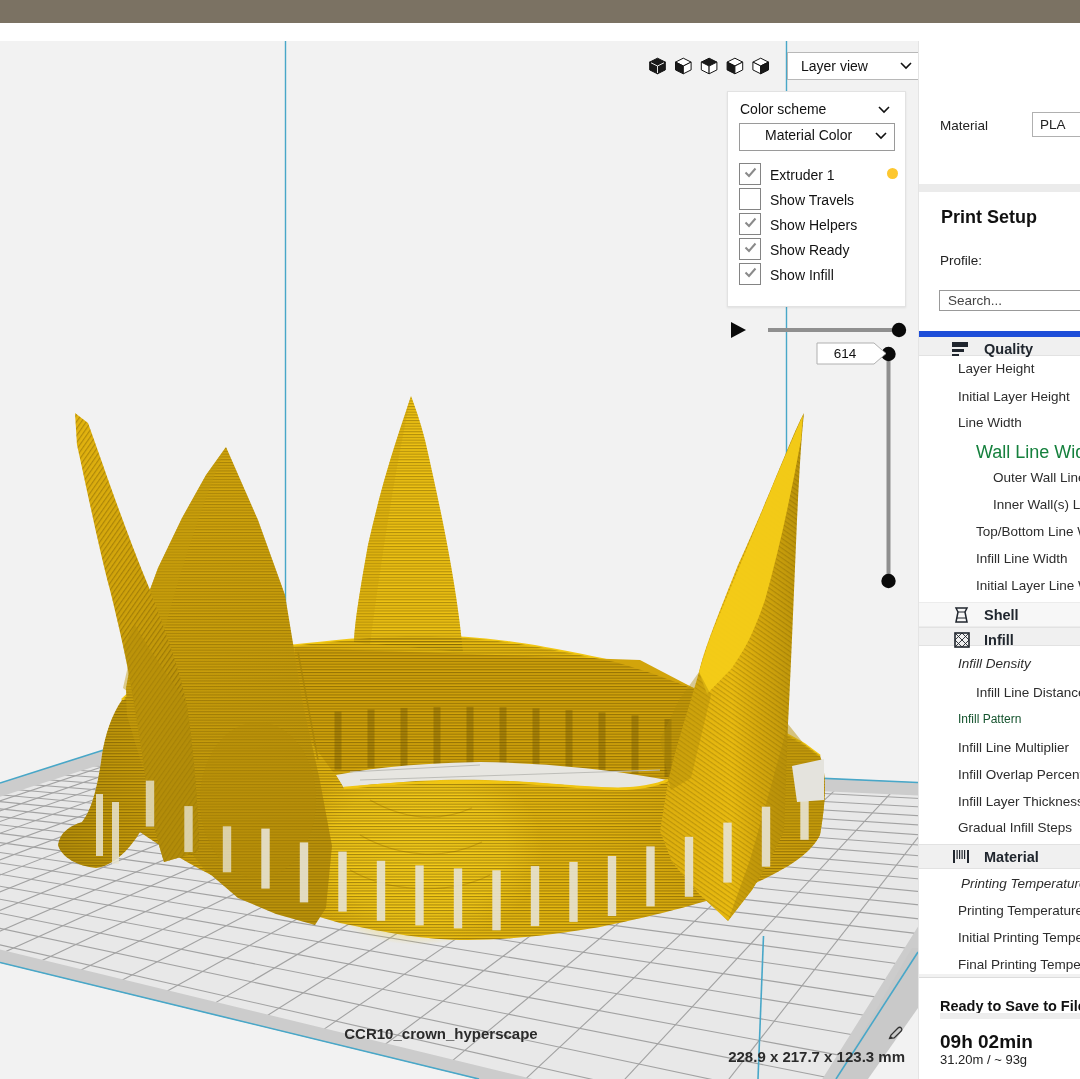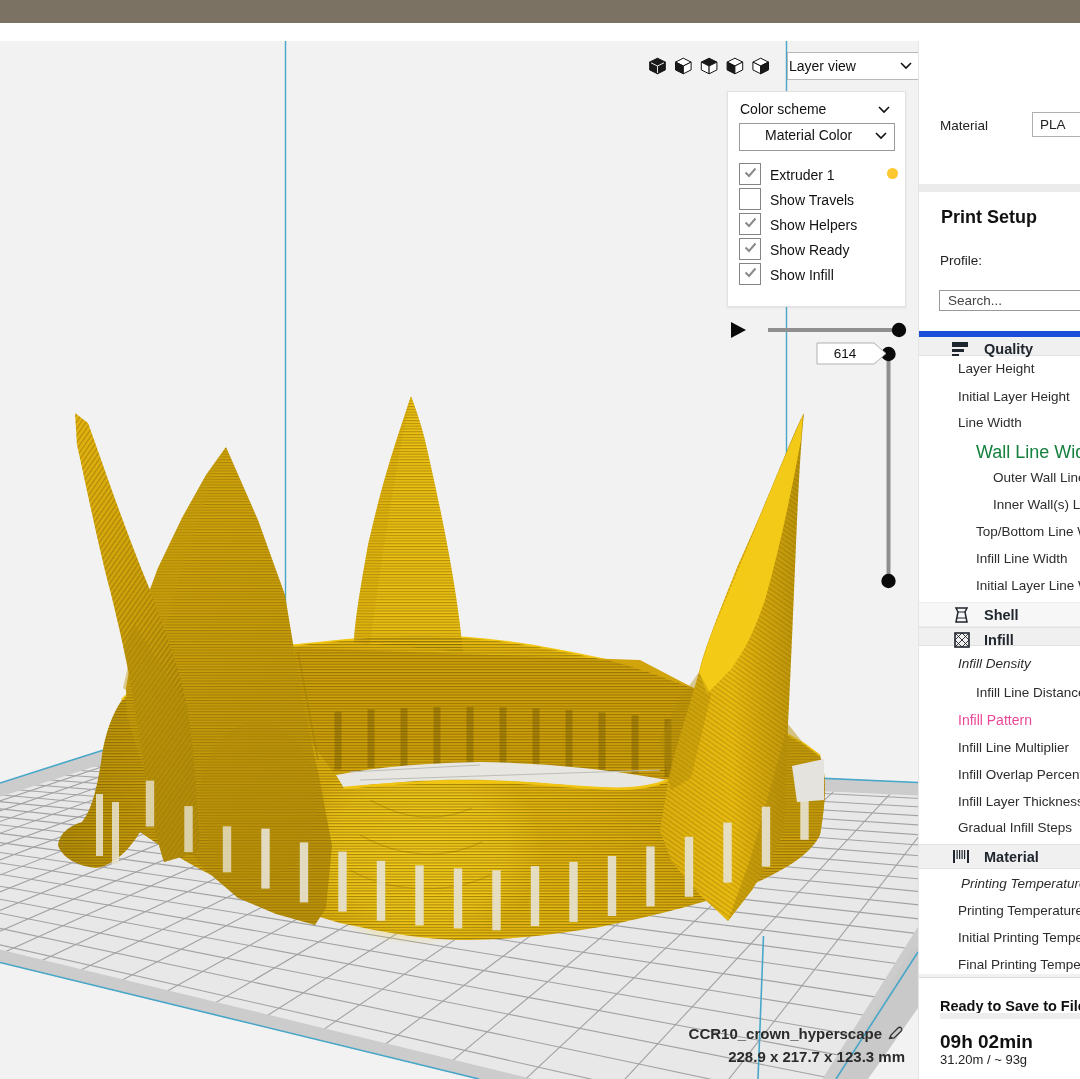--- a/index.html
+++ b/index.html
@@ -201,21 +201,21 @@
 <line x1="888.5" y1="354" x2="888.5" y2="581" stroke="#8f8f8f" stroke-width="4"></line>
 <circle cx="888.5" cy="354" r="7.2" fill="#0a0a0a"></circle>
 <circle cx="888.5" cy="581" r="7.2" fill="#0a0a0a"></circle>
 <path d="M 817 343 L 874 343 L 886 353.5 L 874 364 L 817 364 Z" fill="#ffffff" stroke="#b0b0b0" stroke-width="1"></path>
 <text x="845" y="358" font-family="Liberation Sans, sans-serif" font-size="13.5" fill="#111" text-anchor="middle">614</text>
 <g transform="translate(888,1026)">
         <path d="M 1.5 12.5 L 3 9 L 10 2 C 11 1 12.5 1 13.2 2 C 14 2.8 14 4.2 13.2 5 L 6.2 12 L 1.5 12.5 Z" fill="none" stroke="#333" stroke-width="1.3"></path>
         <path d="M 1.5 12.5 L 4.6 11.7 L 2.5 9.7 Z" fill="#333"></path>
       </g>
     </svg>
-<div class="abs" style="left:787px;top:52px;width:134px;height:28px;background:#fff;border:1px solid #b8b8b8;font-size:14px;color:#111;line-height:26px;padding-left:1px">Layer view<svg style="position:absolute;right:8px;top:9px" width="12" height="8">
+<div class="abs" style="left:787px;top:52px;width:134px;height:28px;background:#fff;border:1px solid #b8b8b8;font-size:14px;color:#111;line-height:26px;padding-left:13px">Layer view<svg style="position:absolute;right:8px;top:9px" width="12" height="8">
         <path d="M1 1 L6 6 L11 1" stroke="#111" stroke-width="1.6" fill="none"></path>
       </svg></div>
 <div class="abs" style="left:727px;top:91px;width:179px;height:216px;background:#fff;border:1px solid #e2e2e2;box-shadow:0 1px 2px rgba(0,0,0,0.08)">
 <div class="abs" style="left:12px;top:9px;font-size:14px;color:#111">Color scheme</div>
 <svg class="abs" style="left:150px;top:14px" width="12" height="8">
         <path d="M1 1 L6 6 L11 1" stroke="#111" stroke-width="1.6" fill="none"></path>
       </svg>
 <div class="abs" style="left:11px;top:31px;width:156px;height:28px;border:1px solid #9a9a9a;font-size:14px;color:#111;line-height:22px;padding-left:25px">Material Color
 <svg style="position:absolute;right:7px;top:8px" width="12" height="8">
           <path d="M1 1 L6 6 L11 1" stroke="#111" stroke-width="1.6" fill="none"></path>
@@ -243,21 +243,21 @@
           </svg></div>
 <div class="abs" style="left:31px;top:4px;font-size:14px;color:#111">Show Ready</div>
       </div>
 <div class="abs" style="left:11px;top:171px;width:168px;height:23px">
 <div class="abs" style="left:0;top:0;width:22px;height:22px;border:1px solid #848484;background:#fff;text-align:center;line-height:18px"><svg width="13" height="11">
             <path d="M1.5 5.5 L5 9 L11.5 1.5" stroke="#8a8a8a" stroke-width="2" fill="none"></path>
           </svg></div>
 <div class="abs" style="left:31px;top:4px;font-size:14px;color:#111">Show Infill</div>
       </div>
 </div>
-<div class="abs" style="left:0;top:1025px;width:882px;text-align:right;font-size:15px;font-weight:bold;color:#2b2b2b">CCR10_crown_hyperscape</div>
+<div class="abs" style="left:0;top:1025px;width:882px;text-align:center;font-size:15px;font-weight:bold;color:#2b2b2b">CCR10_crown_hyperscape</div>
 <div class="abs" style="left:0;top:1048px;width:905px;text-align:right;font-size:15px;font-weight:bold;color:#2b2b2b">228.9 x 217.7 x 123.3 mm</div>
     <div class="abs" style="left:918px;top:41px;width:162px;height:1038px;background:#fff;border-left:1px solid #e4e4e4">
 <div class="abs" style="left:21px;top:77px;font-size:13.5px;color:#222">Material</div>
 <div class="abs" style="left:113px;top:71px;width:60px;height:25px;border:1px solid #b0b0b0;background:#fff;font-size:13.5px;color:#222;line-height:23px;padding-left:7px">PLA</div>
 <div class="abs" style="left:0;top:143px;width:162px;height:8px;background:#ebebeb"></div>
 <div class="abs" style="left:22px;top:166px;font-size:18px;font-weight:bold;color:#111">Print Setup</div>
 <div class="abs" style="left:21px;top:212px;font-size:13.5px;color:#222">Profile:</div>
 <div class="abs" style="left:20px;top:249px;width:142px;height:21px;border:1px solid #999;background:#fff;font-size:13.5px;color:#444;line-height:19px;padding-left:8px">Search...</div>
 <div class="abs" style="left:0;top:290px;width:162px;height:25px;background:#f0f0f0;border-top:6px solid #1d4ed8;border-bottom:1px solid #e2e2e2">
 <svg class="abs" style="left:33px;top:5px" width="17" height="16">
@@ -285,21 +285,21 @@
       </div>
 <div class="abs" style="left:0;top:586px;width:162px;height:19px;background:#f0f0f0;border-top:1px solid #e2e2e2;border-bottom:1px solid #e2e2e2">
 <svg class="abs" style="left:35px;top:4px" width="16" height="16">
           <rect x="1" y="1" width="14" height="14" fill="none" stroke="#20262e" stroke-width="1.6"></rect>
           <path d="M1 8 L8 1 M1 15 L15 1 M8 15 L15 8 M1 8 L8 15 M1 1 L15 15 M8 1 L15 8" stroke="#20262e" stroke-width="0.9"></path>
         </svg>
         <div class="abs" style="left:65px;top:4px;font-size:14.5px;font-weight:bold;color:#20262e">Infill</div>
       </div>
 <div class="abs" style="left:39px;top:615px;font-size:13.5px;color:#2d2d2d;font-style:italic;white-space:nowrap">Infill Density</div>
 <div class="abs" style="left:57px;top:644px;font-size:13.5px;color:#2d2d2d;white-space:nowrap">Infill Line Distance</div>
-<div class="abs" style="left:39px;top:671px;font-size:14px;color:#ec4899;white-space:nowrap">Infill Pattern</div>
+<div class="abs" style="left:39px;top:671px;font-size:12px;color:#14532d;white-space:nowrap">Infill Pattern</div>
 <div class="abs" style="left:39px;top:699px;font-size:13.5px;color:#2d2d2d;white-space:nowrap">Infill Line Multiplier</div>
 <div class="abs" style="left:39px;top:726px;font-size:13.5px;color:#2d2d2d;white-space:nowrap">Infill Overlap Percentage</div>
 <div class="abs" style="left:39px;top:753px;font-size:13.5px;color:#2d2d2d;white-space:nowrap">Infill Layer Thickness</div>
 <div class="abs" style="left:39px;top:779px;font-size:13.5px;color:#2d2d2d;white-space:nowrap">Gradual Infill Steps</div>
 <div class="abs" style="left:0;top:803px;width:162px;height:25px;background:#f0f0f0;border-top:1px solid #e2e2e2;border-bottom:1px solid #e2e2e2">
 <svg class="abs" style="left:34px;top:3px" width="17" height="17">
           <g fill="#20262e">
             <rect x="0" y="2" width="2" height="13"></rect>
             <rect x="3.5" y="2" width="1.2" height="9"></rect>
             <rect x="6" y="2" width="1.2" height="9"></rect>

